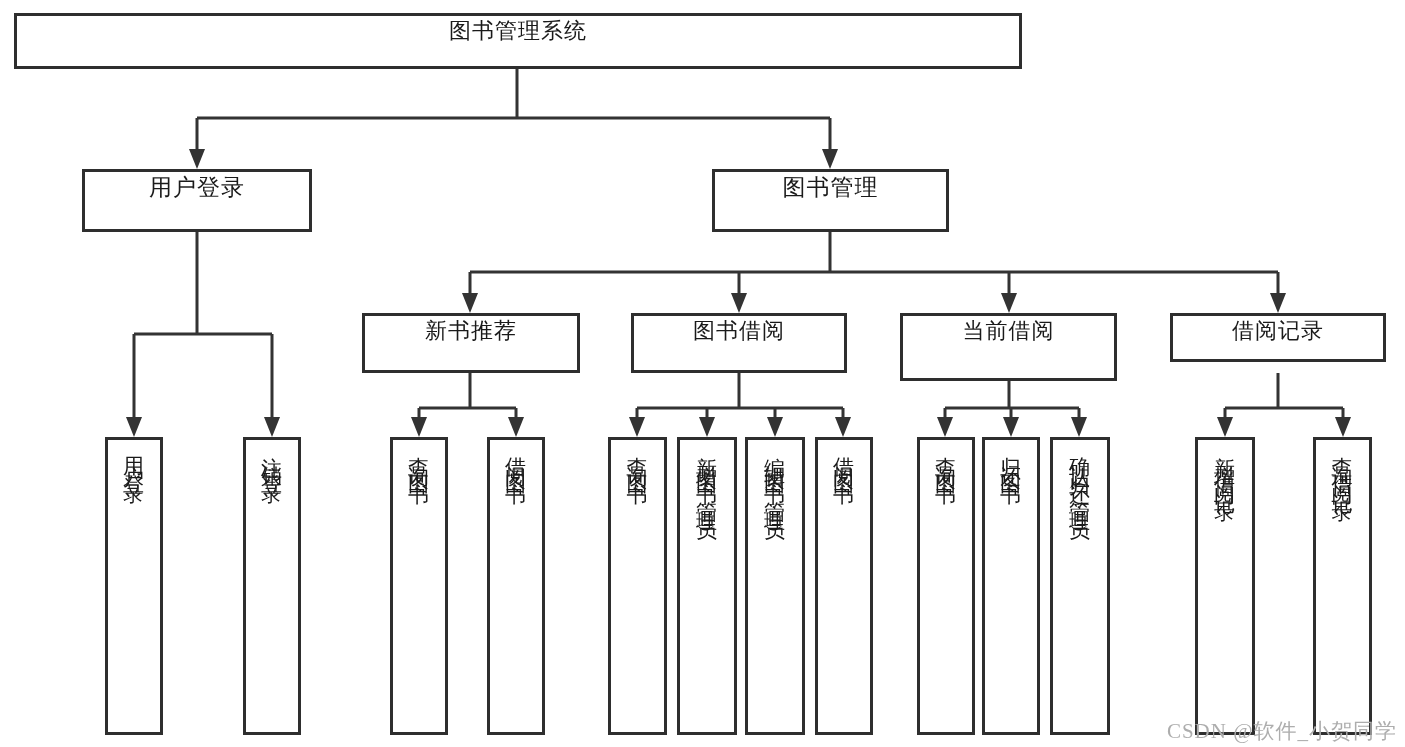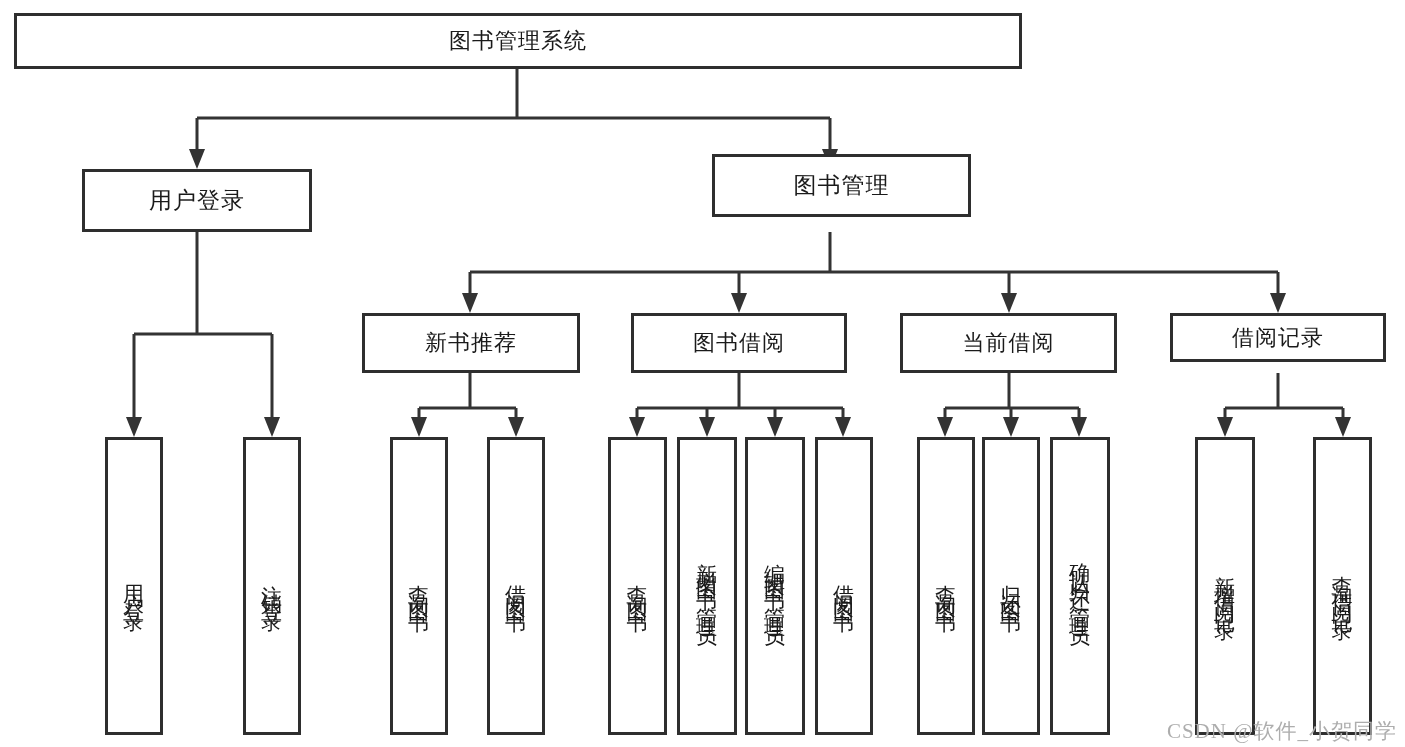--- a/index.html
+++ b/index.html
@@ -28,21 +28,21 @@
   #connectors .arrows polygon {
     fill: var(--line, #333333);
     stroke: none;
   }
   .box {
     position: absolute;
     box-sizing: border-box;
     border: 3px solid var(--border, #2e2e2e);
     background: #ffffff;
     display: flex;
-    align-items: center;
+    align-items: flex-start;
     justify-content: center;
     color: var(--text, #1a1a1a);
     z-index: 1;
   }
   .box .lbl {
     font-size: 22px;
     letter-spacing: 1px;
     white-space: nowrap;
   }
   .box.root .lbl { font-size: 22px; }
@@ -104,31 +104,31 @@
     </g>
   </svg>
 
   <div class="box root" style="left:14px;top:13px;width:1008px;height:56px">
     <span class="lbl">图书管理系统</span>
   </div>
 
   <div class="box h2" style="left:82px;top:169px;width:230px;height:63px">
     <span class="lbl">用户登录</span>
   </div>
-  <div class="box h2" style="left:712px;top:154px;width:259px;height:63px">
+  <div class="box h2" style="left:712px;top:169px;width:237px;height:63px">
     <span class="lbl">图书管理</span>
   </div>
 
   <div class="box h3" style="left:362px;top:313px;width:218px;height:60px">
     <span class="lbl">新书推荐</span>
   </div>
   <div class="box h3" style="left:631px;top:313px;width:216px;height:60px">
     <span class="lbl">图书借阅</span>
   </div>
-  <div class="box h3" style="left:900px;top:313px;width:217px;height:60px">
+  <div class="box h3" style="left:900px;top:313px;width:217px;height:68px">
     <span class="lbl">当前借阅</span>
   </div>
   <div class="box h3" style="left:1170px;top:313px;width:216px;height:49px">
     <span class="lbl">借阅记录</span>
   </div>
 
   <div class="box leaf" style="left:105px;top:437px;width:58px;height:298px">
     <span class="vtext">用户登录</span>
   </div>
   <div class="box leaf" style="left:243px;top:437px;width:58px;height:298px">

